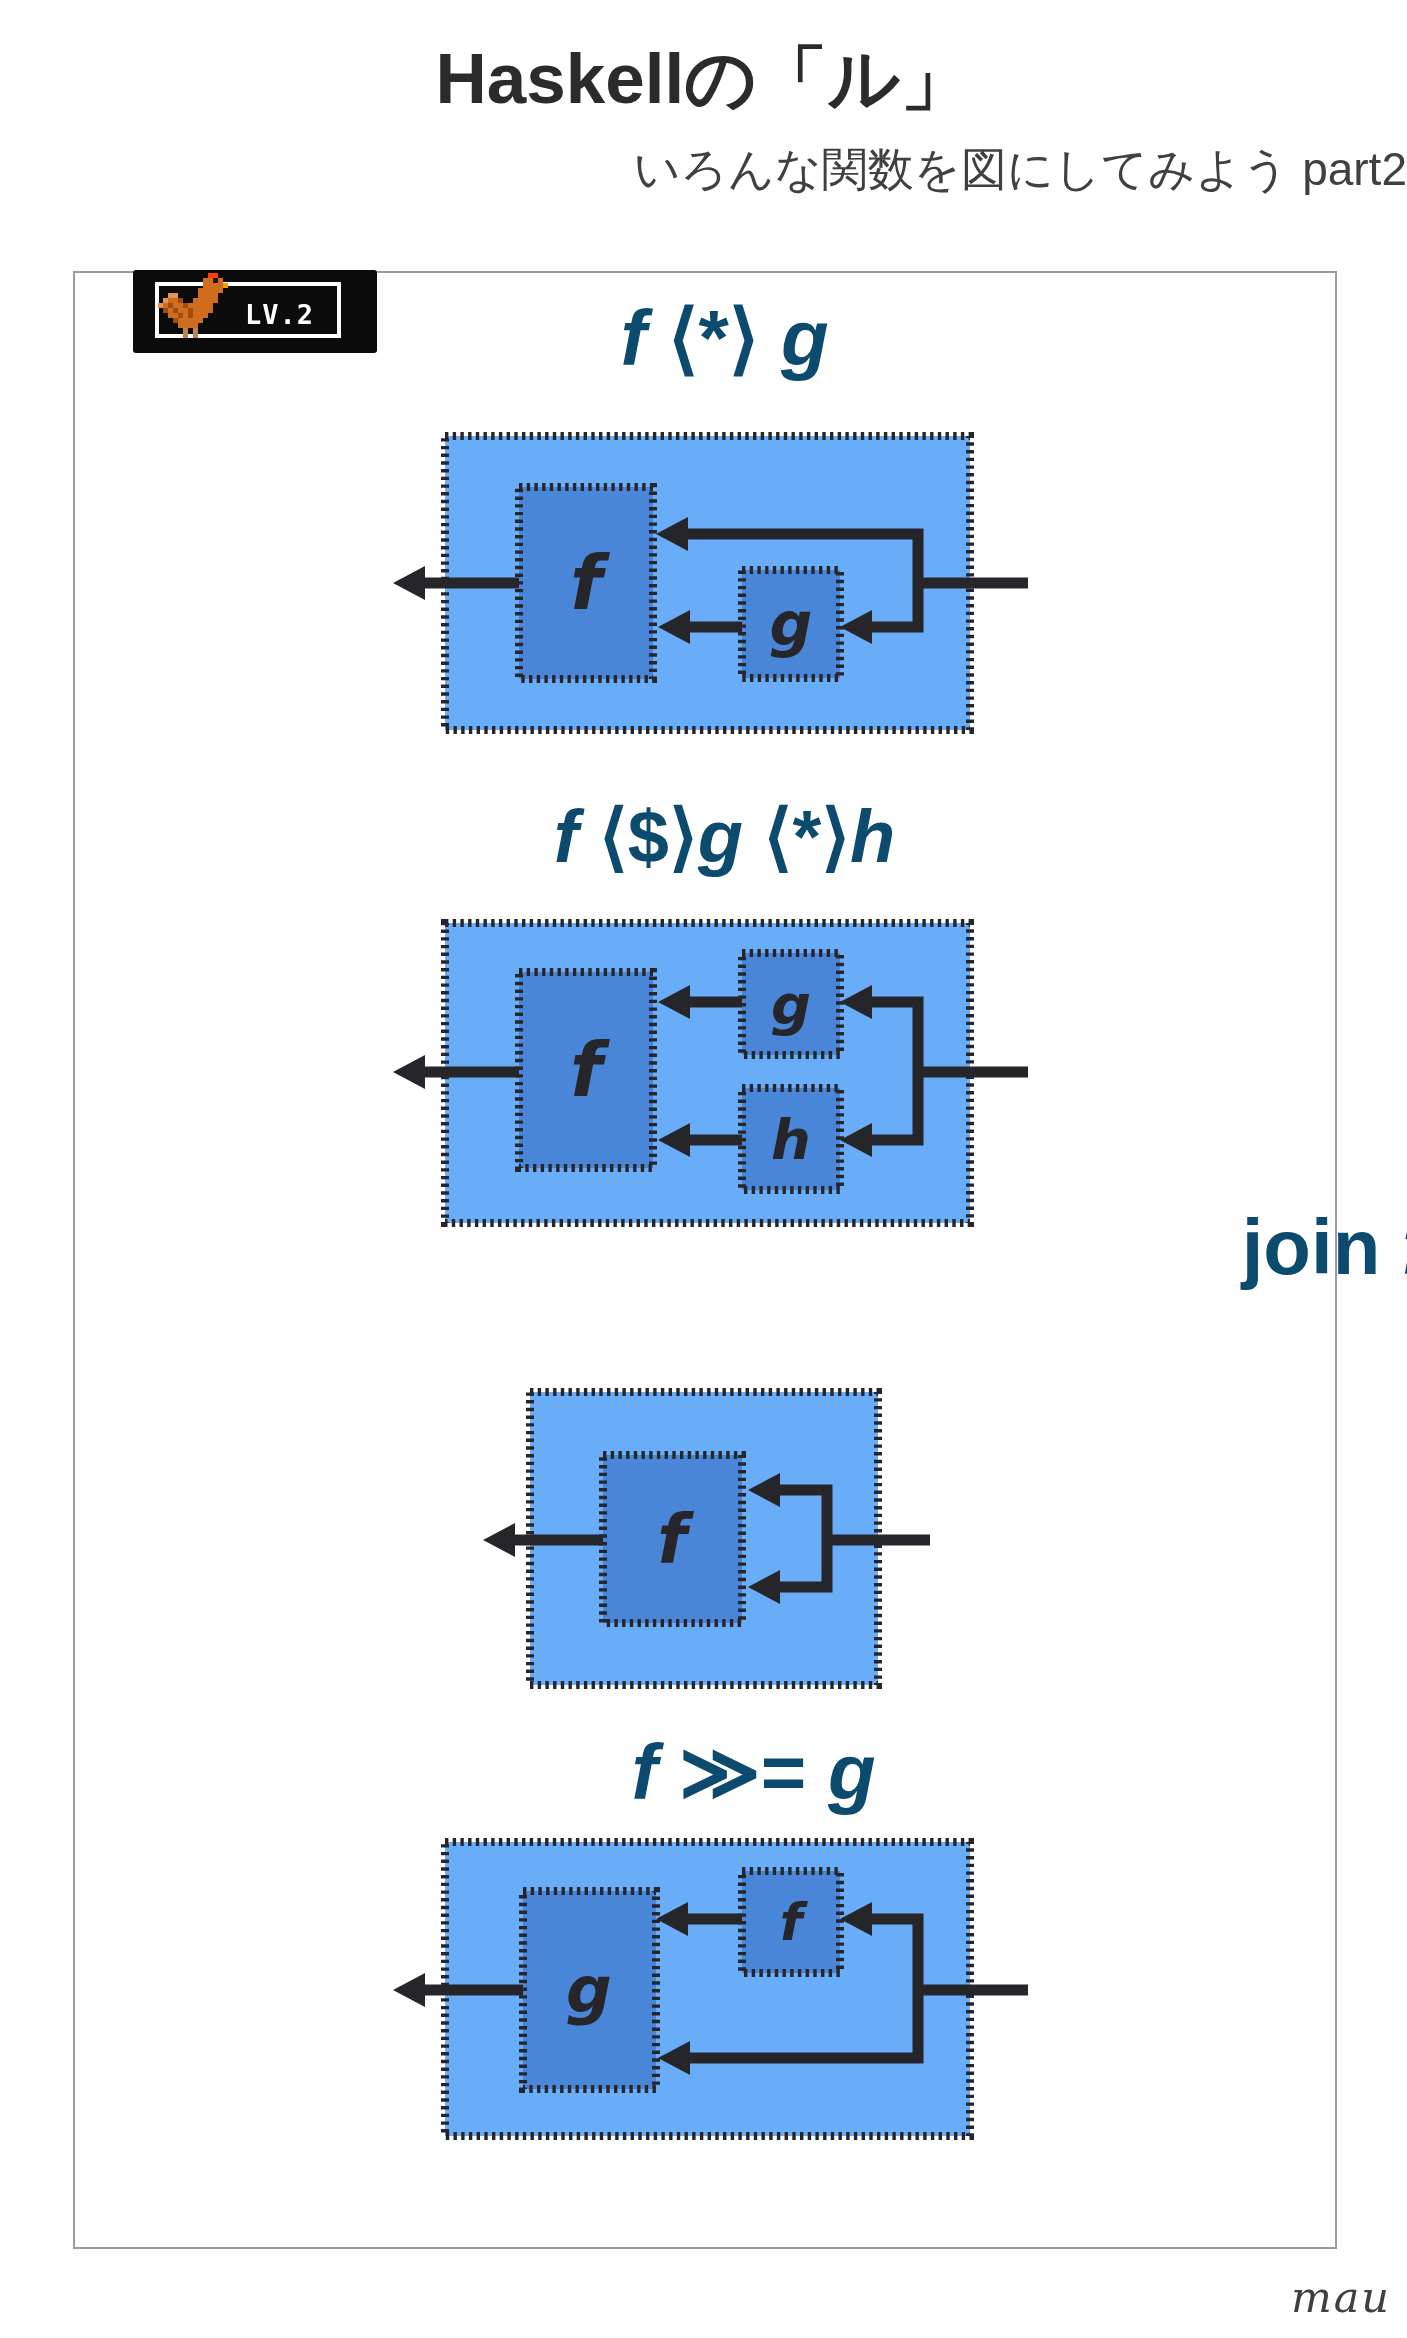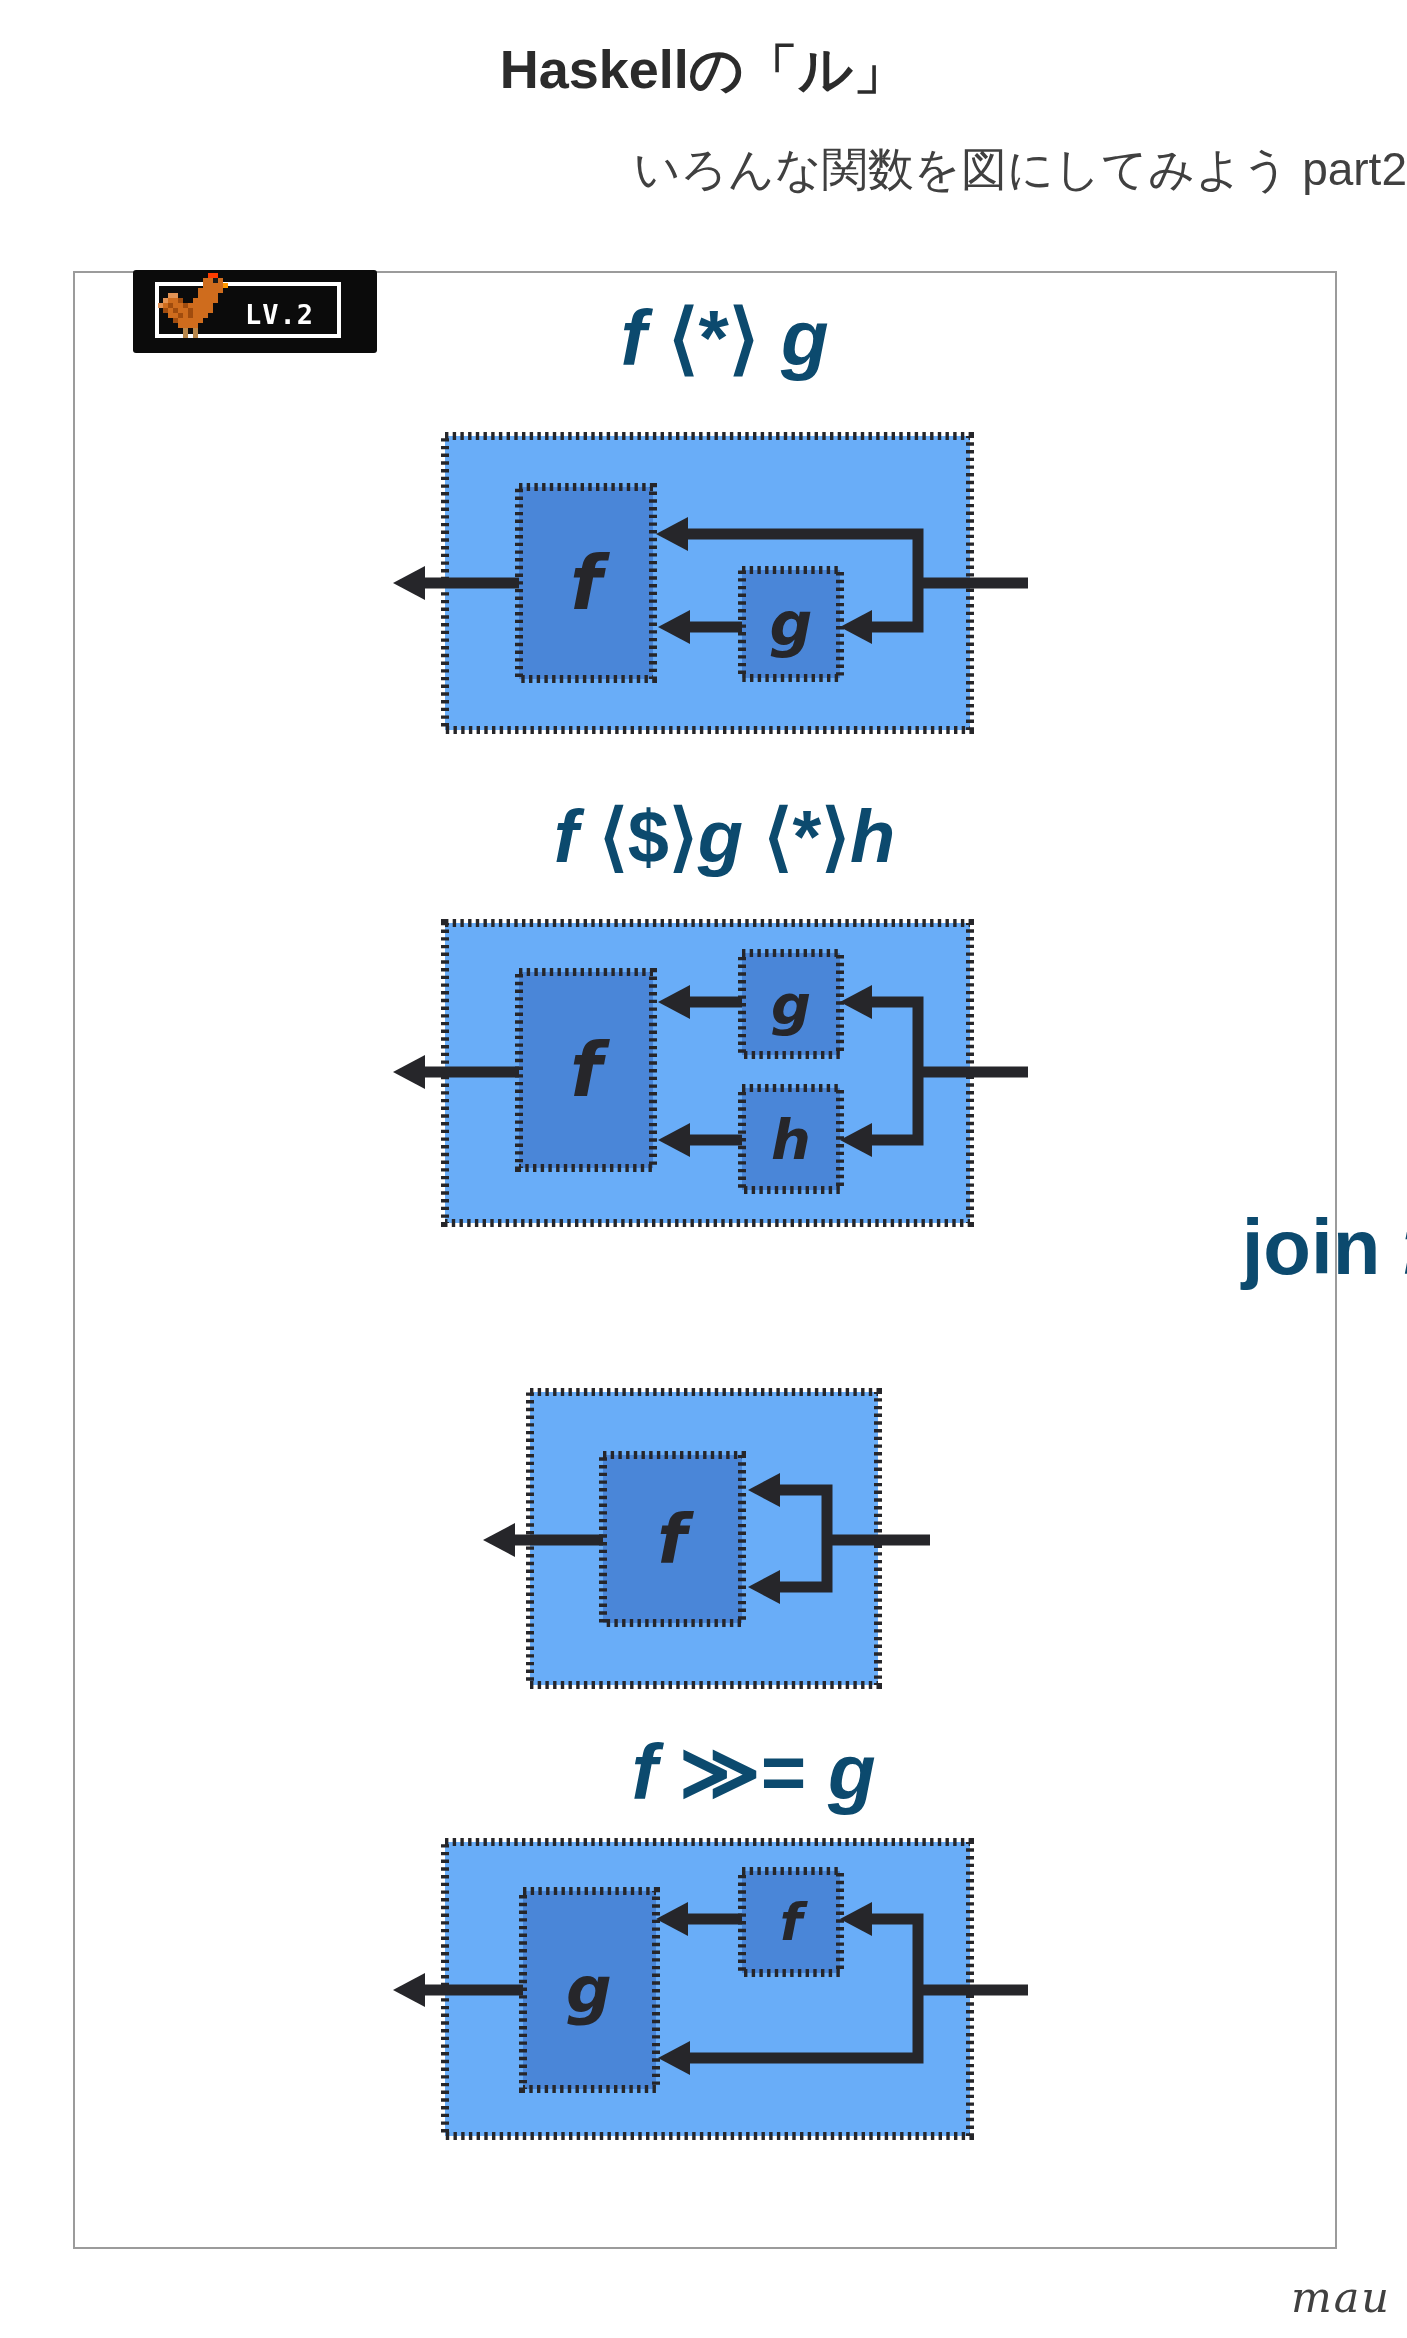--- a/index.html
+++ b/index.html
@@ -1,19 +1,19 @@
 <!DOCTYPE html>
 <html><head>
 <meta charset="utf-8">
 <style>
   html,body{margin:0;padding:0;background:#fff;}
   .canvas{position:relative;width:1407px;height:2338px;background:#ffffff;overflow:hidden;
           font-family:"Liberation Sans",sans-serif;}
   .page-title{position:absolute;left:0;top:38px;width:100%;text-align:center;
-              font-size:54px;font-weight:700;color:#2b2b2b;letter-spacing:0px;line-height:1.15;}
+              font-size:71px;font-weight:700;color:#2b2b2b;letter-spacing:0px;line-height:1.15;}
   .page-subtitle{position:absolute;left:0;top:142px;width:100%;text-align:right;
               font-size:46px;font-weight:400;color:#404040;line-height:1.2;}
   .main-frame{position:absolute;left:73px;top:271px;width:1260px;height:1974px;
               border:2px solid #9b9b9b;background:#ffffff;}
   
   .badge{position:absolute;left:133px;top:270px;width:244px;height:83px;background:#0b0b0b;border-radius:3px;}
   .badge-frame{position:absolute;left:22px;top:12px;width:178px;height:48px;border:4px solid #ffffff;}
   .badge-label{position:absolute;left:112px;top:29px;color:#ffffff;font-size:27px;font-weight:700;
                font-family:"DejaVu Sans Mono",monospace;letter-spacing:1px;}
   .chicken{position:absolute;left:25px;top:3px;width:5px;height:5px;background:transparent;

